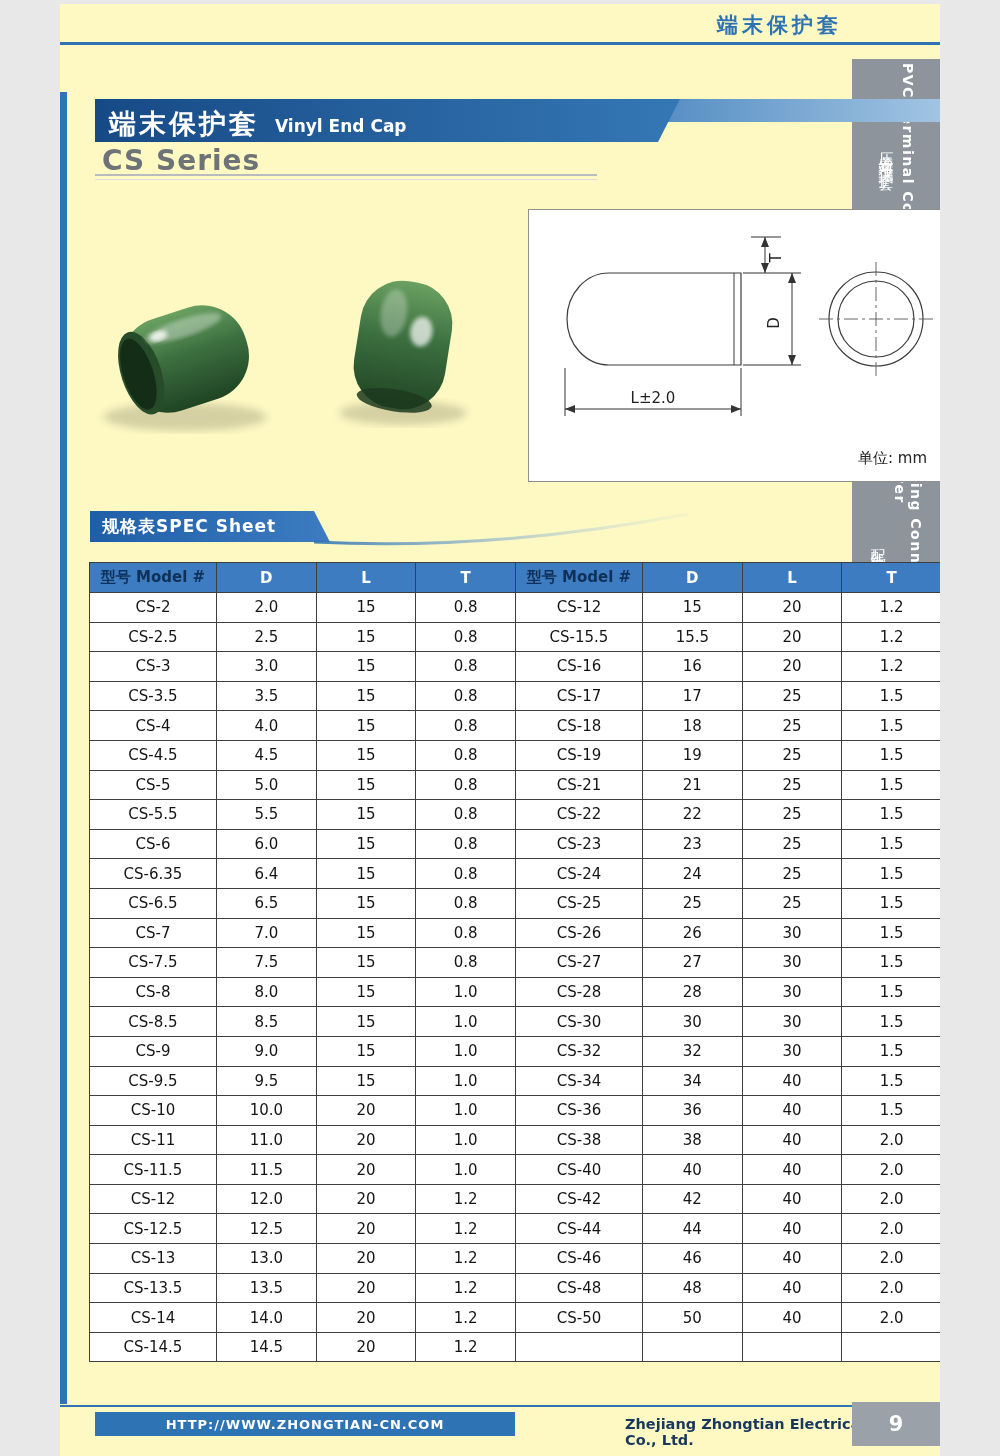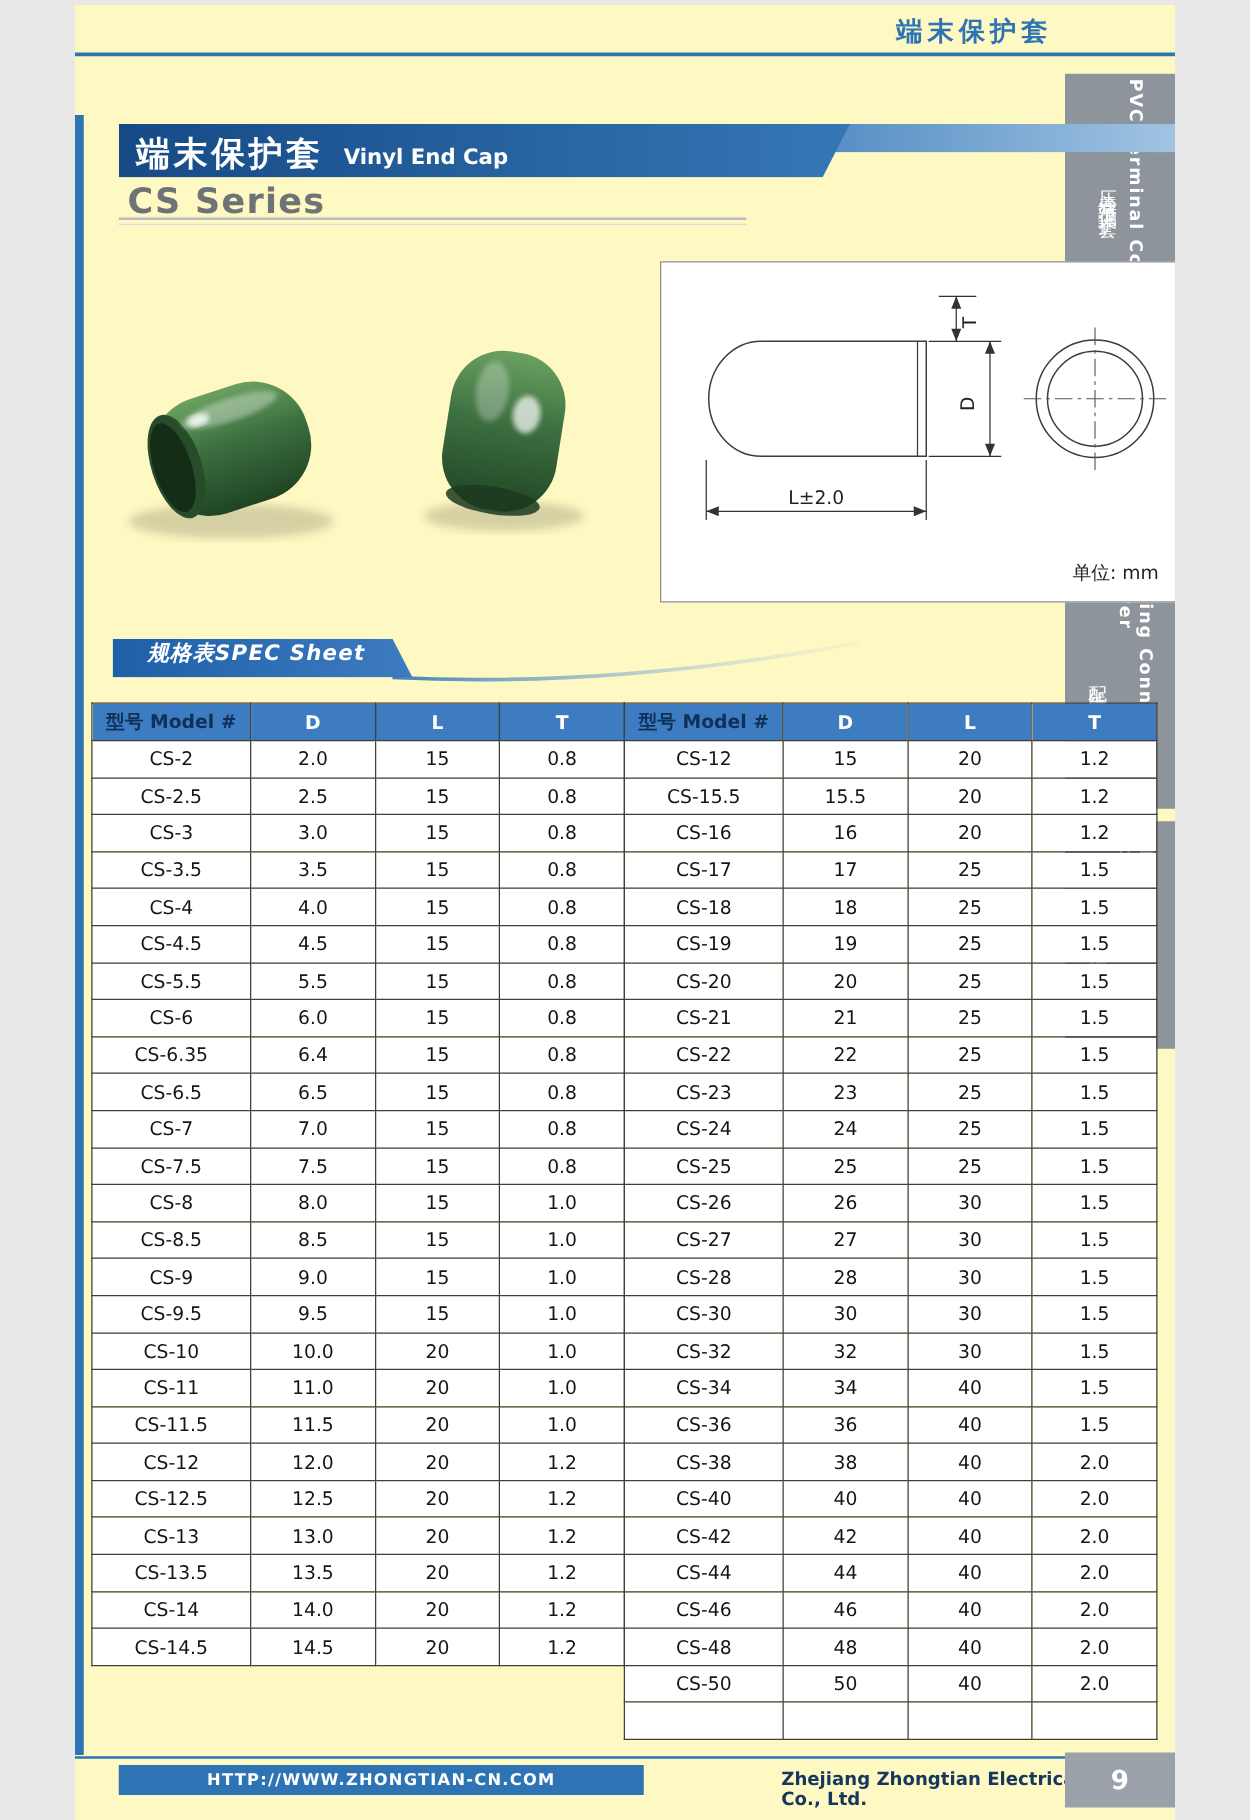--- a/index.html
+++ b/index.html
@@ -33,25 +33,25 @@
   .rule2 { position:absolute; top:175px; left:35px; width:502px; height:1px; background:#d9dbdd; }
 
   
   .caps-svg { position:absolute; top:205px; left:25px; }
   .draw-box { position:absolute; top:205px; left:468px; width:420px; height:273px; border:1px solid #8f8f8f; background:#fff; }
 
   
   .spec-banner { position:absolute; top:507px; left:30px; width:240px; height:31px;
     background:linear-gradient(90deg,#1f5fa8,#3d7cc0);
     clip-path:polygon(0 0,calc(100% - 16px) 0,100% 100%,0 100%);
-    color:#fff; font-size:17px; font-weight:bold; display:flex; padding-left:28px; letter-spacing:1px;font-style:italic; }
+    color:#fff; font-size:17px; font-weight:bold; display:flex; align-items:center; padding-left:12px; letter-spacing:1px; }
   .swoosh { position:absolute; top:498px; left:252px; }
 
   
-  .tables { position:absolute; top:558px; left:13px; display:flex; align-items:flex-start; }
+  .tables { position:absolute; top:558px; left:29px; display:flex; align-items:flex-end; }
   table.spec { border-collapse:collapse; table-layout:fixed; width:427px; }
   table.spec.right { margin-left:-1px; }
   table.spec th, table.spec td { border:1px solid #3f3f3f; text-align:center; overflow:hidden; }
   table.spec th { background:#3d7cc0; color:#ffffff; height:30px; font-size:15px; font-weight:bold; }
   table.spec th.model { color:#0f3058; }
   table.spec td { height:29.6px; font-size:15px; color:#151515; background:#fff; }
   col.c-model { width:127px; }
 
   
   .footer-rule { position:absolute; top:1401px; left:0; width:912px; height:2px; background:#2e74b5; }
@@ -228,20 +228,26 @@
             <td>15</td>
             <td>0.8</td>
           </tr>
           <tr>
             <td>CS-4.5</td>
             <td>4.5</td>
             <td>15</td>
             <td>0.8</td>
           </tr>
           <tr>
+            <td>CS-5</td>
+            <td>5.0</td>
+            <td>15</td>
+            <td>0.8</td>
+          </tr>
+          <tr>
             <td>CS-5.5</td>
             <td>5.5</td>
             <td>15</td>
             <td>0.8</td>
           </tr>
           <tr>
             <td>CS-6</td>
             <td>6.0</td>
             <td>15</td>
             <td>0.8</td>
@@ -396,26 +402,20 @@
             <td>25</td>
             <td>1.5</td>
           </tr>
           <tr>
             <td>CS-19</td>
             <td>19</td>
             <td>25</td>
             <td>1.5</td>
           </tr>
           <tr>
-            <td>CS-20</td>
-            <td>20</td>
-            <td>25</td>
-            <td>1.5</td>
-          </tr>
-          <tr>
             <td>CS-21</td>
             <td>21</td>
             <td>25</td>
             <td>1.5</td>
           </tr>
           <tr>
             <td>CS-22</td>
             <td>22</td>
             <td>25</td>
             <td>1.5</td>

